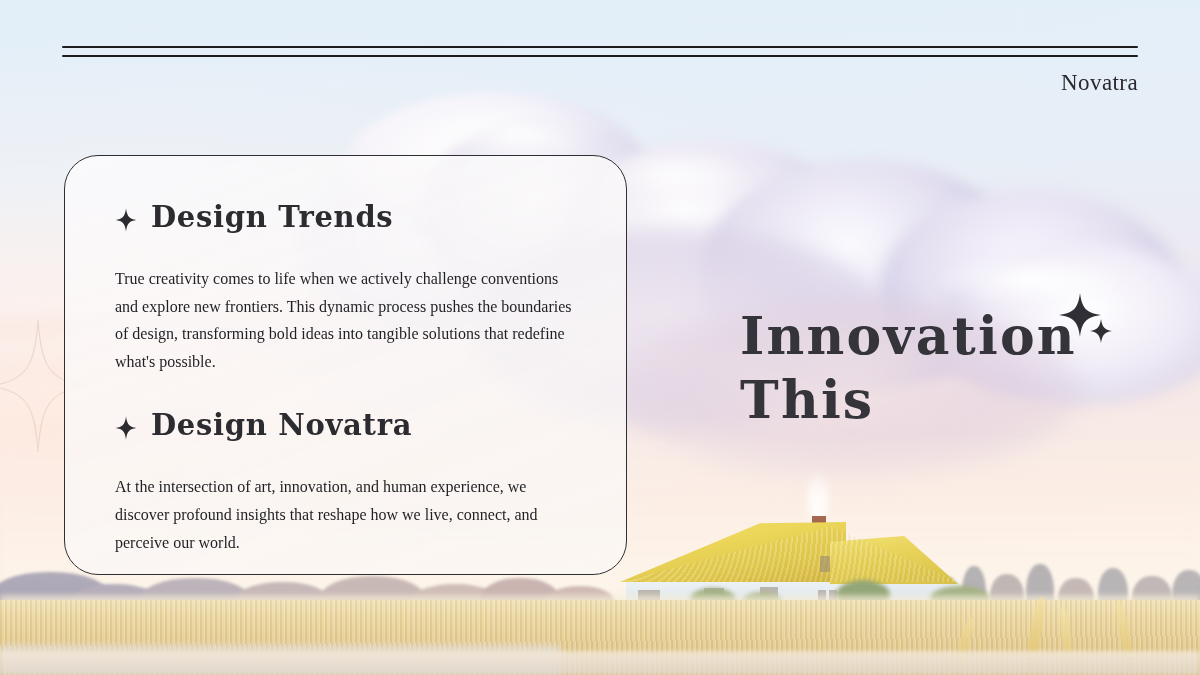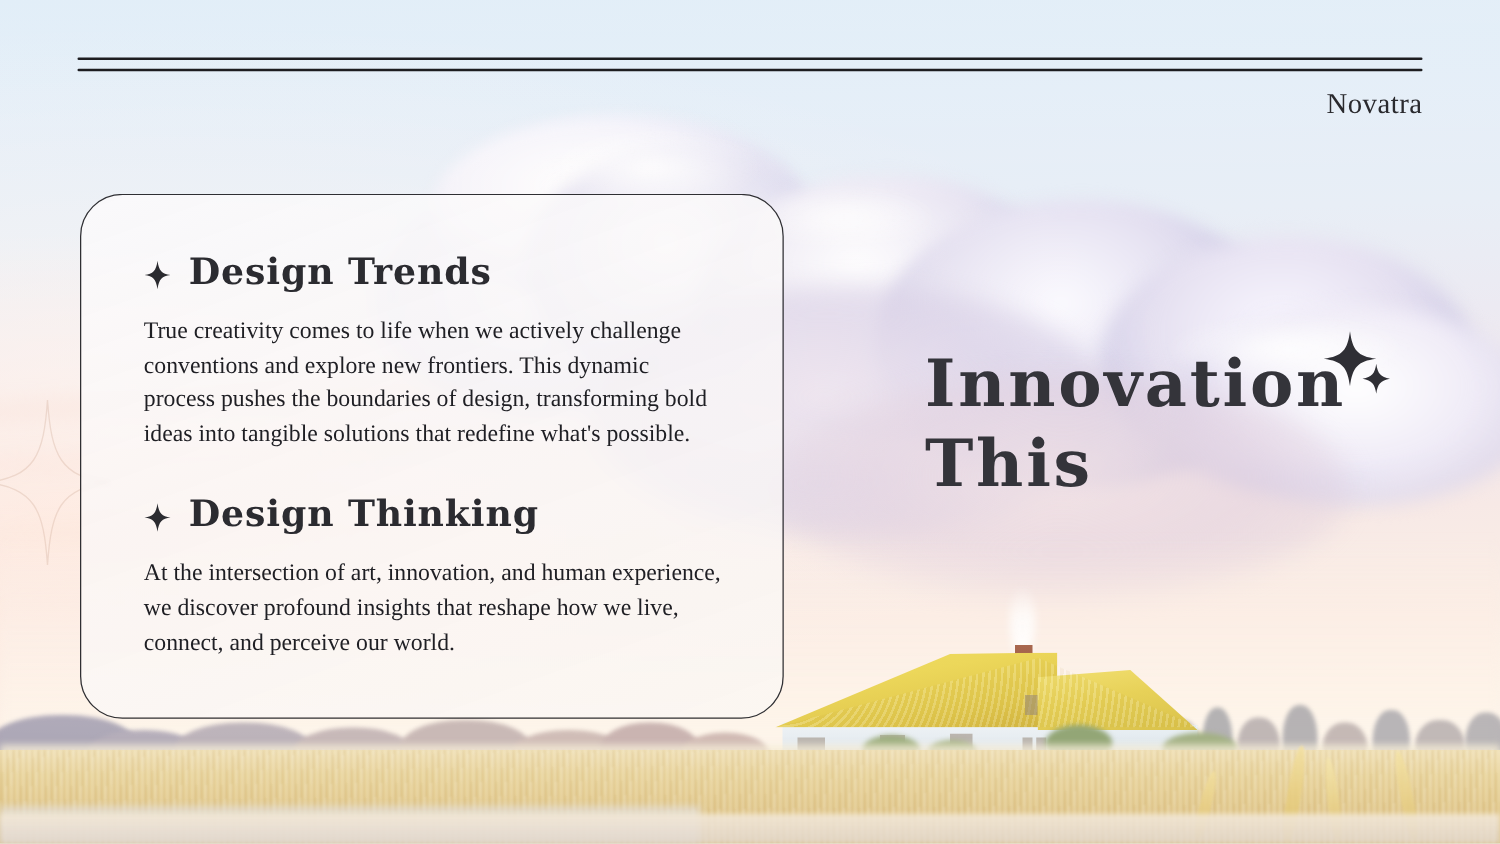--- a/index.html
+++ b/index.html
@@ -177,21 +177,21 @@
   .rule + .rule { margin-top:6.6px; }
 
   .brand {
     position:absolute; right:62px; top:70px;
     font-size:23px; color:#2a2a2e; letter-spacing:.4px;
     font-family:"Liberation Serif","DejaVu Serif",serif;
   }
 
   
   .title-block {
-    position:absolute; left:740px; top:276px; width:400px;
+    position:absolute; left:740px; top:304px; width:400px;
   }
   .title-line {
     font-family:"DejaVu Serif","Liberation Serif",serif;
     font-weight:700; font-size:52px; line-height:64px;
     color:#34343a; letter-spacing:2.2px; white-space:nowrap;
   }
   .title-sparkles { position:absolute; left:318px; top:-12px; width:60px; height:54px; }
 
   
   .card {
@@ -201,23 +201,23 @@
     backdrop-filter:blur(2px);
     padding:44px 46px 0 50px;
   }
   .card-head {
     display:flex; align-items:center; gap:14px;
     font-family:"DejaVu Serif","Liberation Serif",serif;
     font-weight:700; font-size:29px; color:#2b2b30; letter-spacing:.7px;
   }
   .card-head .bullet-sparkle { flex:0 0 auto; width:22px; height:24px; display:block; }
   .card-body {
-    margin-top:17px;
+    margin-top:31px;
     font-family:"Liberation Serif","DejaVu Serif",serif;
-    font-size:19px; line-height:27.6px; color:#1f1f24;
+    font-size:16px; line-height:27.6px; color:#1f1f24;
     max-width:470px;
   }
   .section-gap { height:33px; }
 </style>
 </head>
 <body>
 
 <div class="slide">
 
   <div class="bg">
@@ -350,20 +350,20 @@
 
     <div class="section-gap"></div>
 
     <div>
       <div class="card-head">
         <span class="bullet-sparkle">
           <svg viewBox="0 0 22 24" width="22" height="24" aria-hidden="true">
             <path d="M11 0.6 C12.1 8.6, 14.6 11.2, 21.4 12 C14.6 12.8, 12.1 15.4, 11 23.4 C9.9 15.4, 7.4 12.8, 0.6 12 C7.4 11.2, 9.9 8.6, 11 0.6 Z" fill="#2b2b30"></path>
           </svg>
         </span>
-        <span>Design Thinking</span>
+        <span>Design Novatra</span>
       </div>
       <div class="card-body">At the intersection of art, innovation, and human experience, we discover profound insights that reshape how we live, connect, and perceive our world.</div>
     </div>
 
   </div>
 
 </div>
 
 </body></html>

